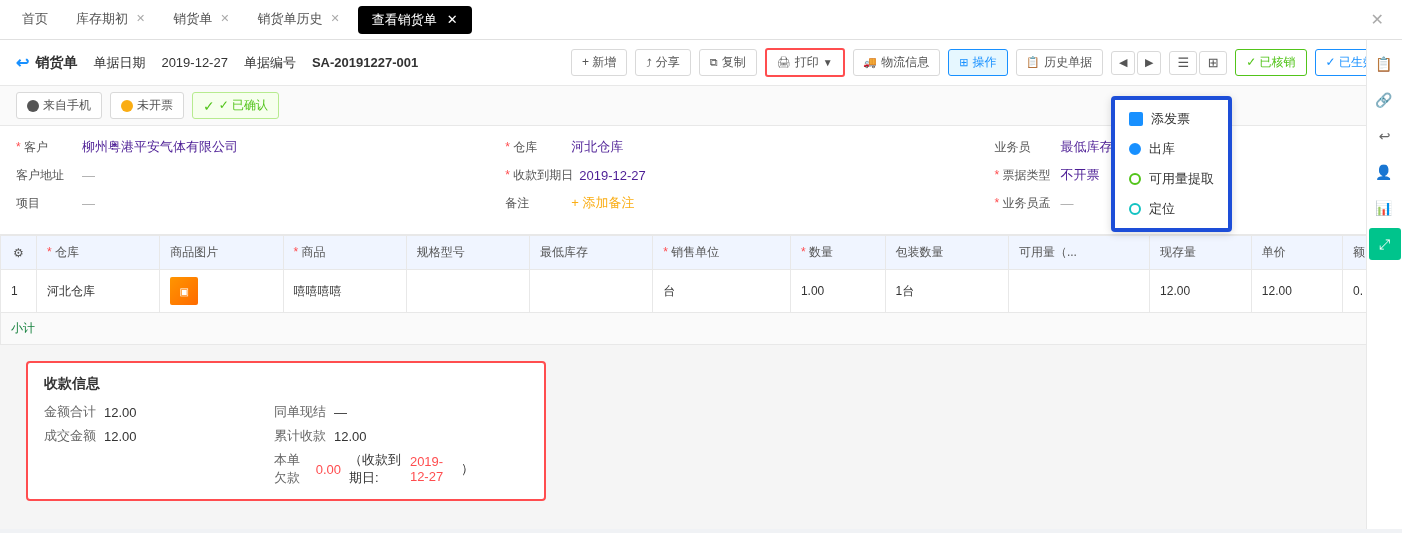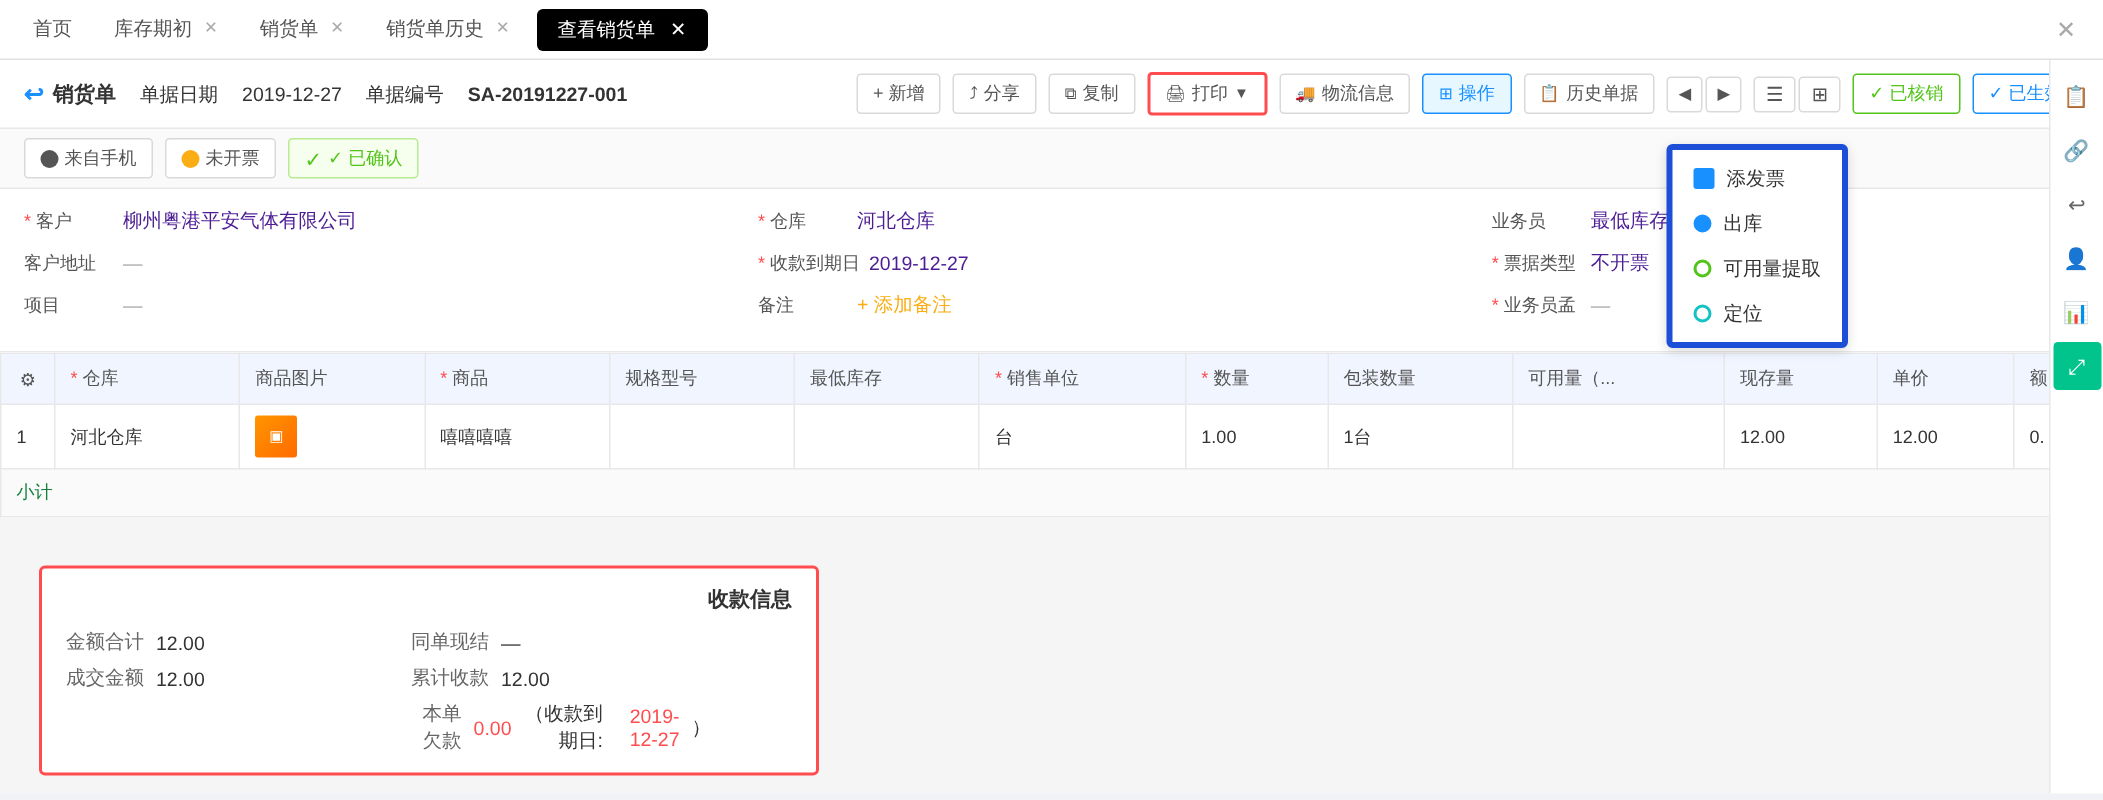--- a/index.html
+++ b/index.html
@@ -213,24 +213,23 @@
       color: #15803d;
     }
     .gear-col { width: 36px; text-align: center; }
 
     
     .payment-box {
       border: 2px solid #ff4d4f;
       border-radius: 4px;
       padding: 12px 16px;
       background: #fff;
-      margin: 26px 16px;
+      margin: 10px 16px;
       display: inline-block;
       min-width: 520px;
-      text-align: right;
     }
     .payment-title {
       font-size: 14px;
       font-weight: bold;
       color: #333;
       margin-bottom: 10px;
     }
     .payment-grid {
       display: grid;
       grid-template-columns: 200px 200px;

